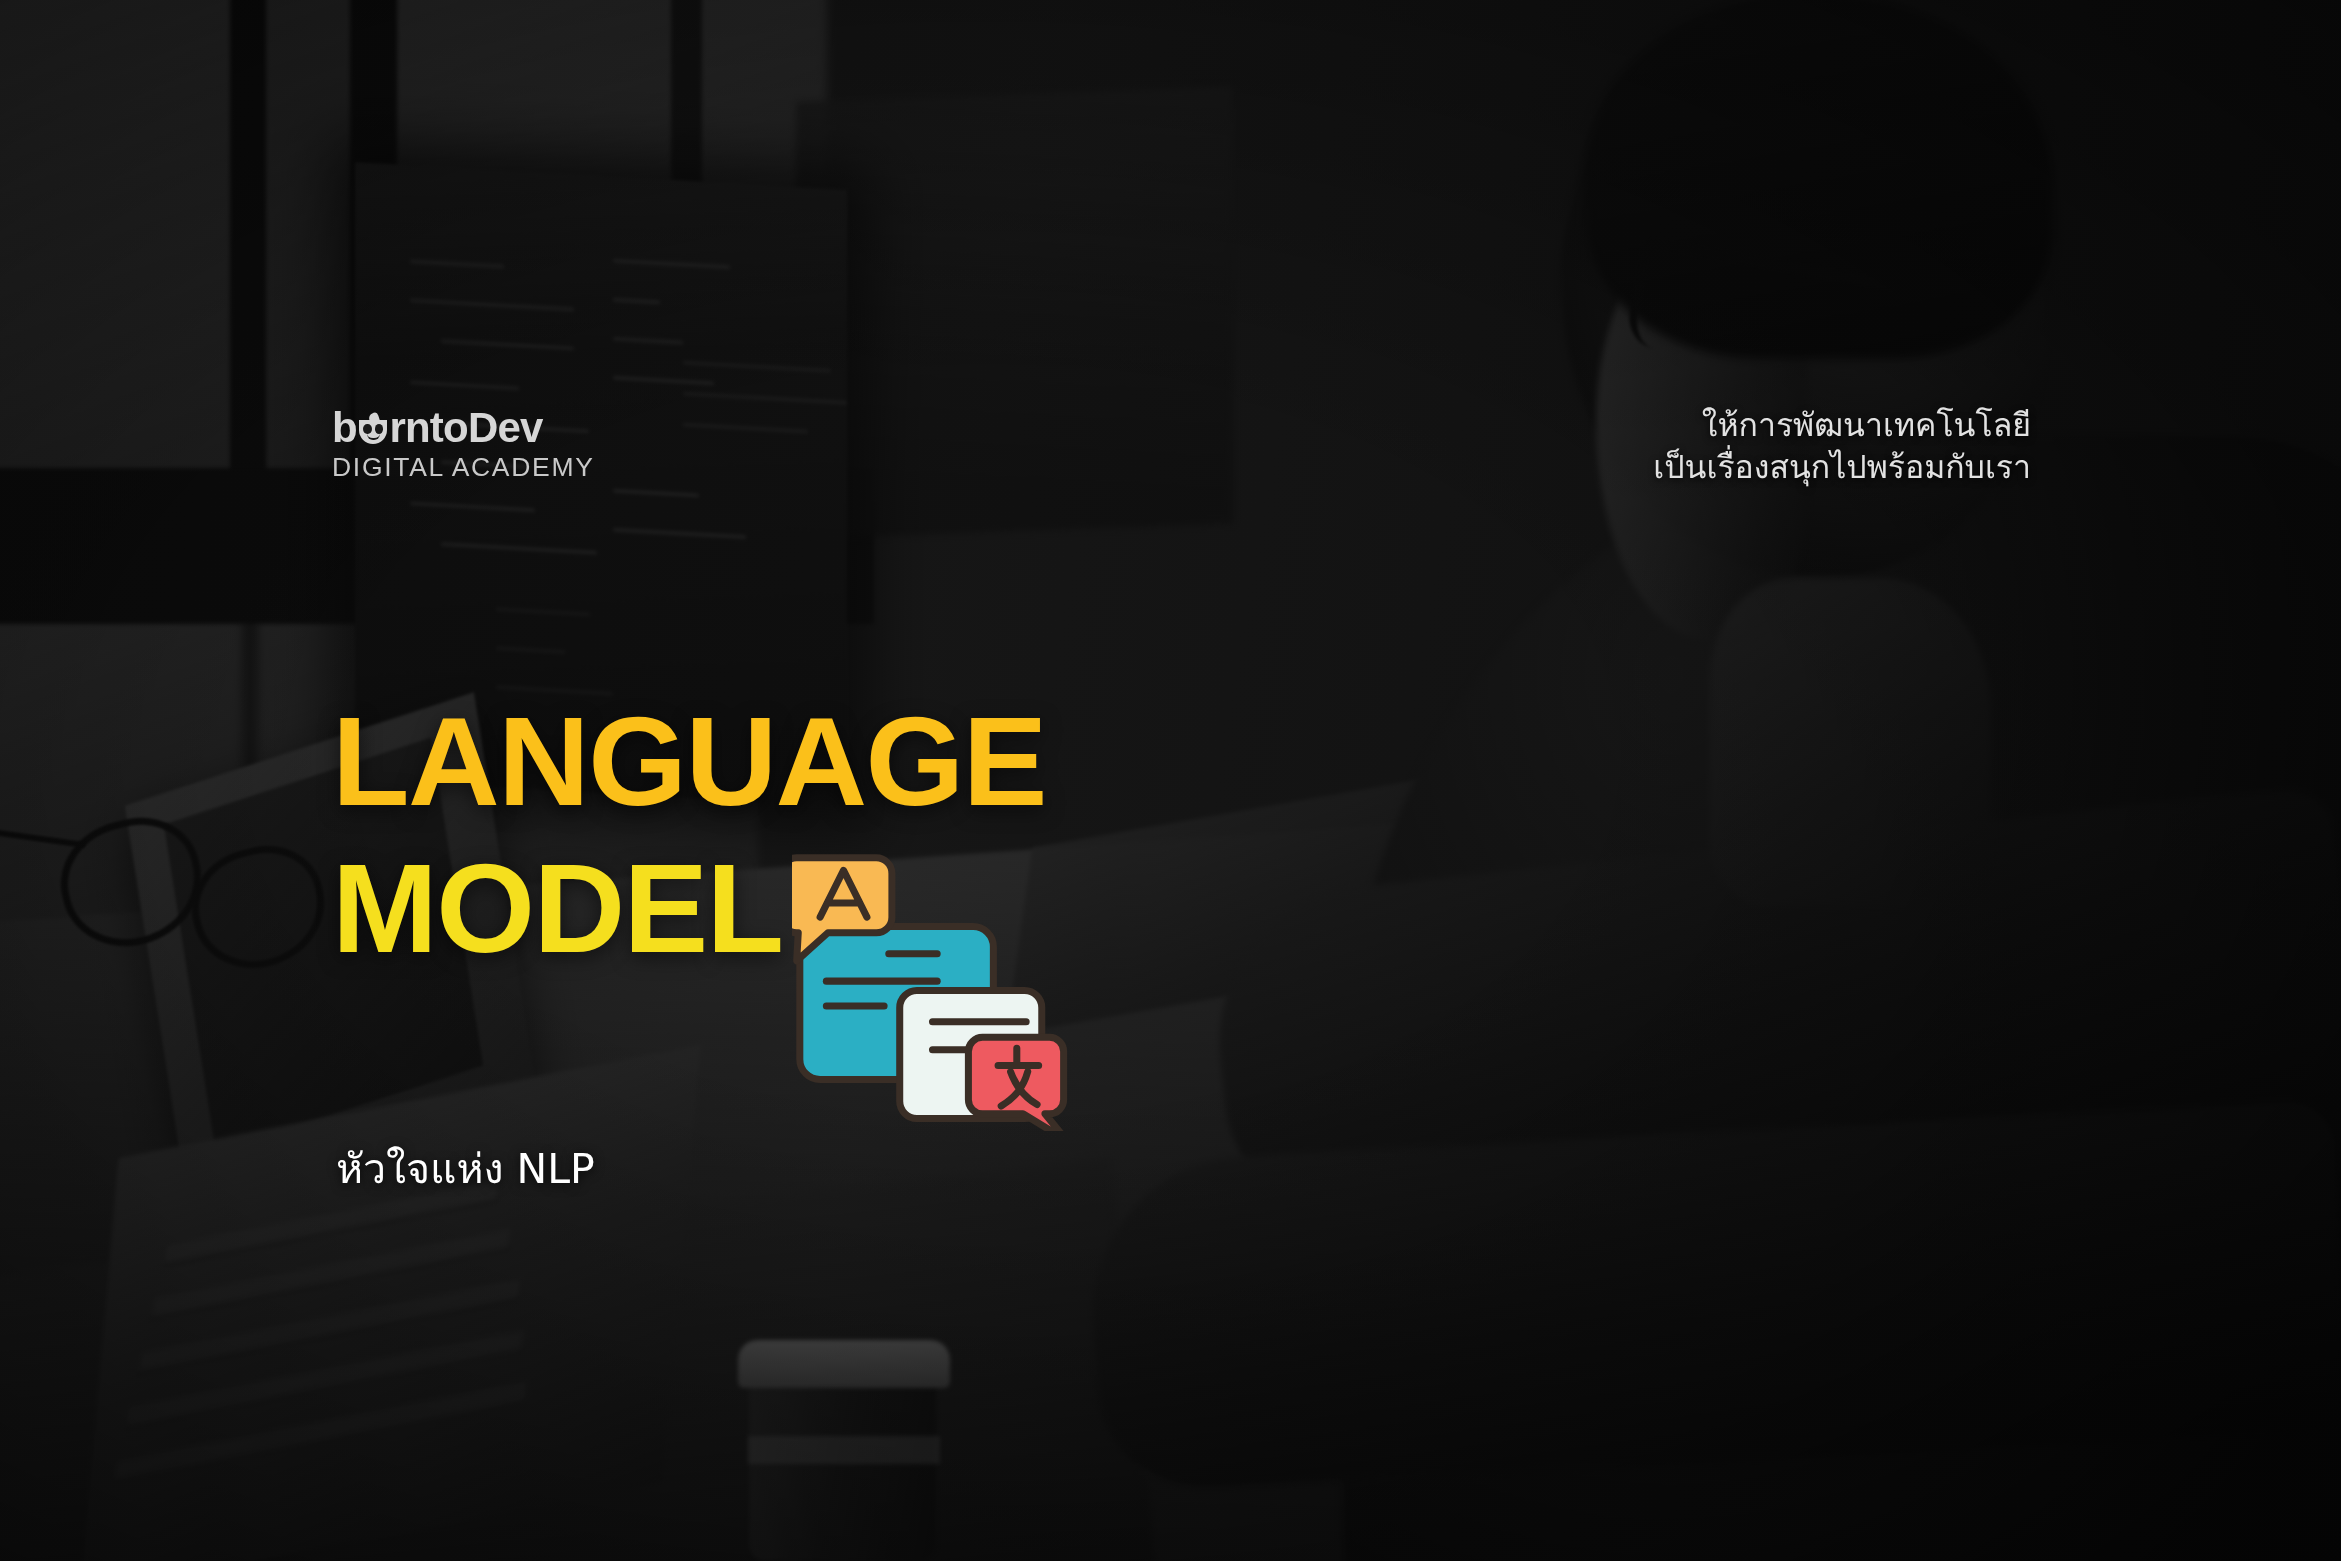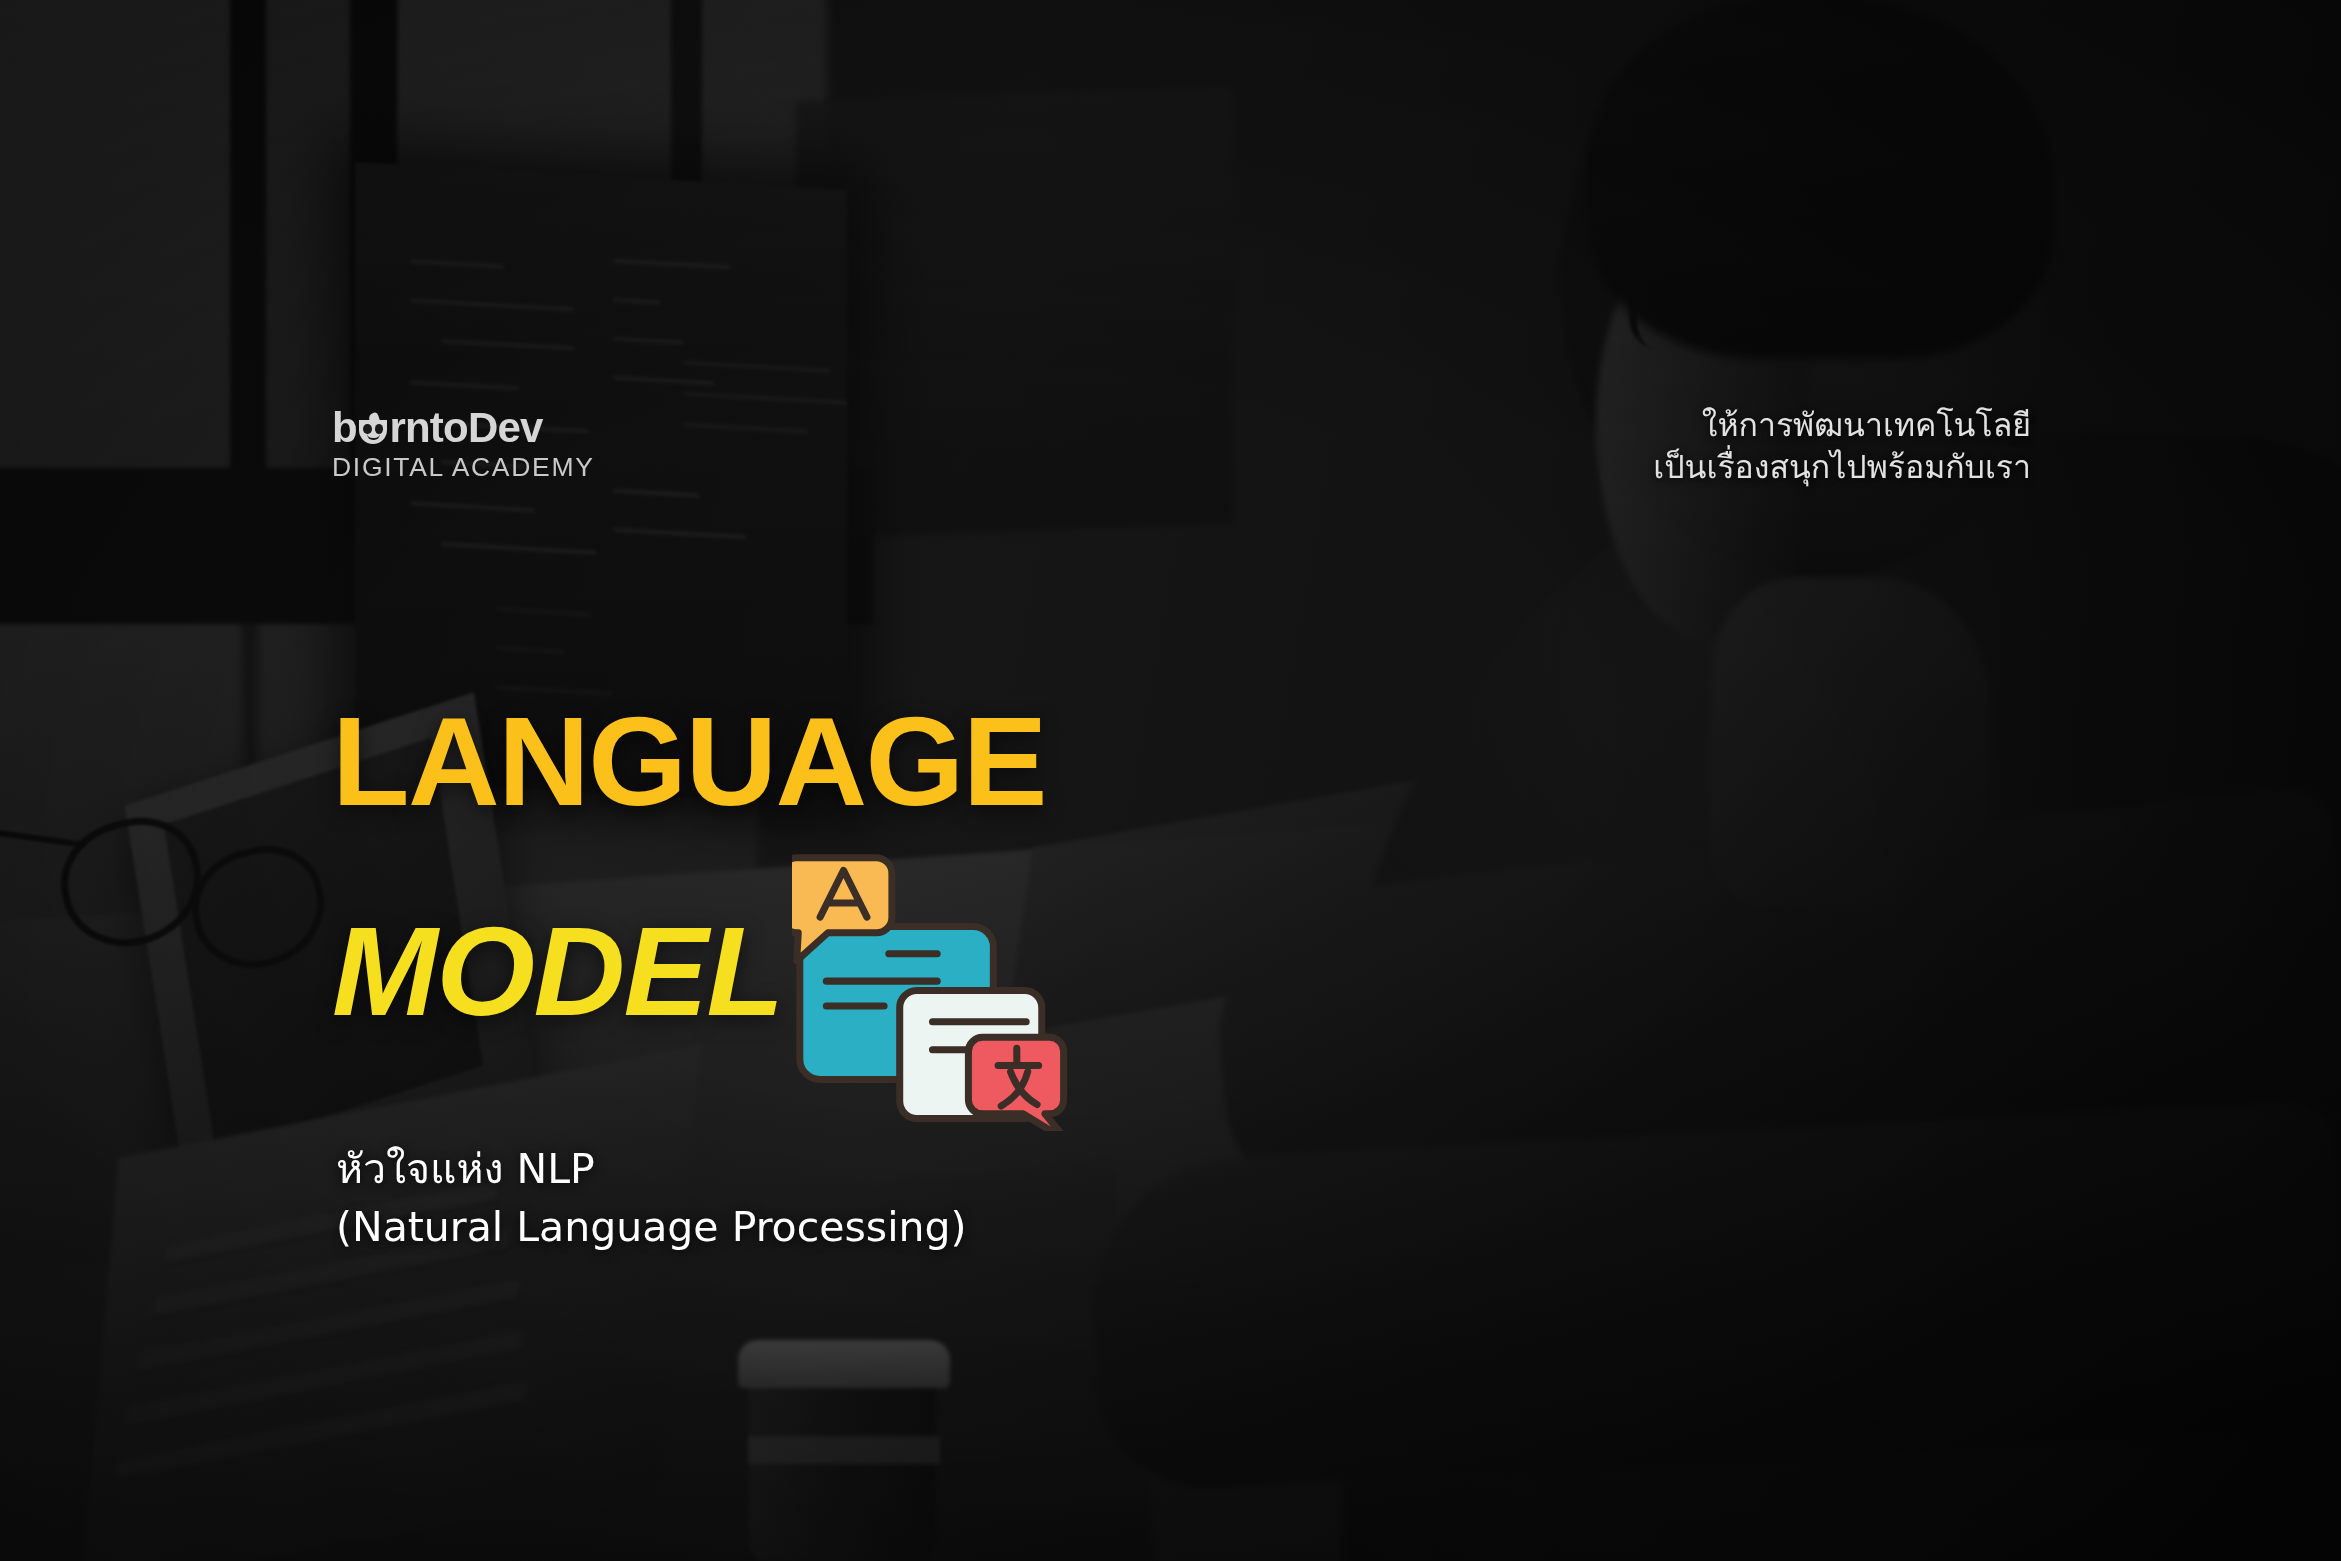--- a/index.html
+++ b/index.html
@@ -261,21 +261,21 @@
   }
 
   
   .headline { position:absolute; left:332px; top:703px; }
   .headline-l1 {
     font-size:127px; font-weight:bold; line-height:.92;
     letter-spacing:-1.6px;
     color:#fbc01a;
     text-shadow:0 4.7px 20px rgba(0,0,0,.55);
   }
-  .headline-l2row { display:flex; align-items:center; margin-top:30px;font-style:italic; }
+  .headline-l2row { display:flex; align-items:flex-start; margin-top:30px; }
   .headline-l2 {
     font-size:127px; font-weight:bold; line-height:.92;
     letter-spacing:-1.6px;
     color:#f5df1e;
     text-shadow:0 4.7px 20px rgba(0,0,0,.55);
   }
 
   
   .tr-icon {
     position:relative;
@@ -421,18 +421,17 @@
 
               <path d="M288 254 V272 M264 276 H316 M302 284 C296 306 284 318 268 328 M280 284 C288 306 300 318 314 326" fill="none"></path>
             </g>
           </svg>
         </div>
       </div>
     </div>
 
     <div class="subtitle">
       <div>หัวใจแห่ง NLP</div>
-      <div>(Natural Language Processing)</div>
     </div>
 
   </div>
 </div>
 
 
 </body></html>

